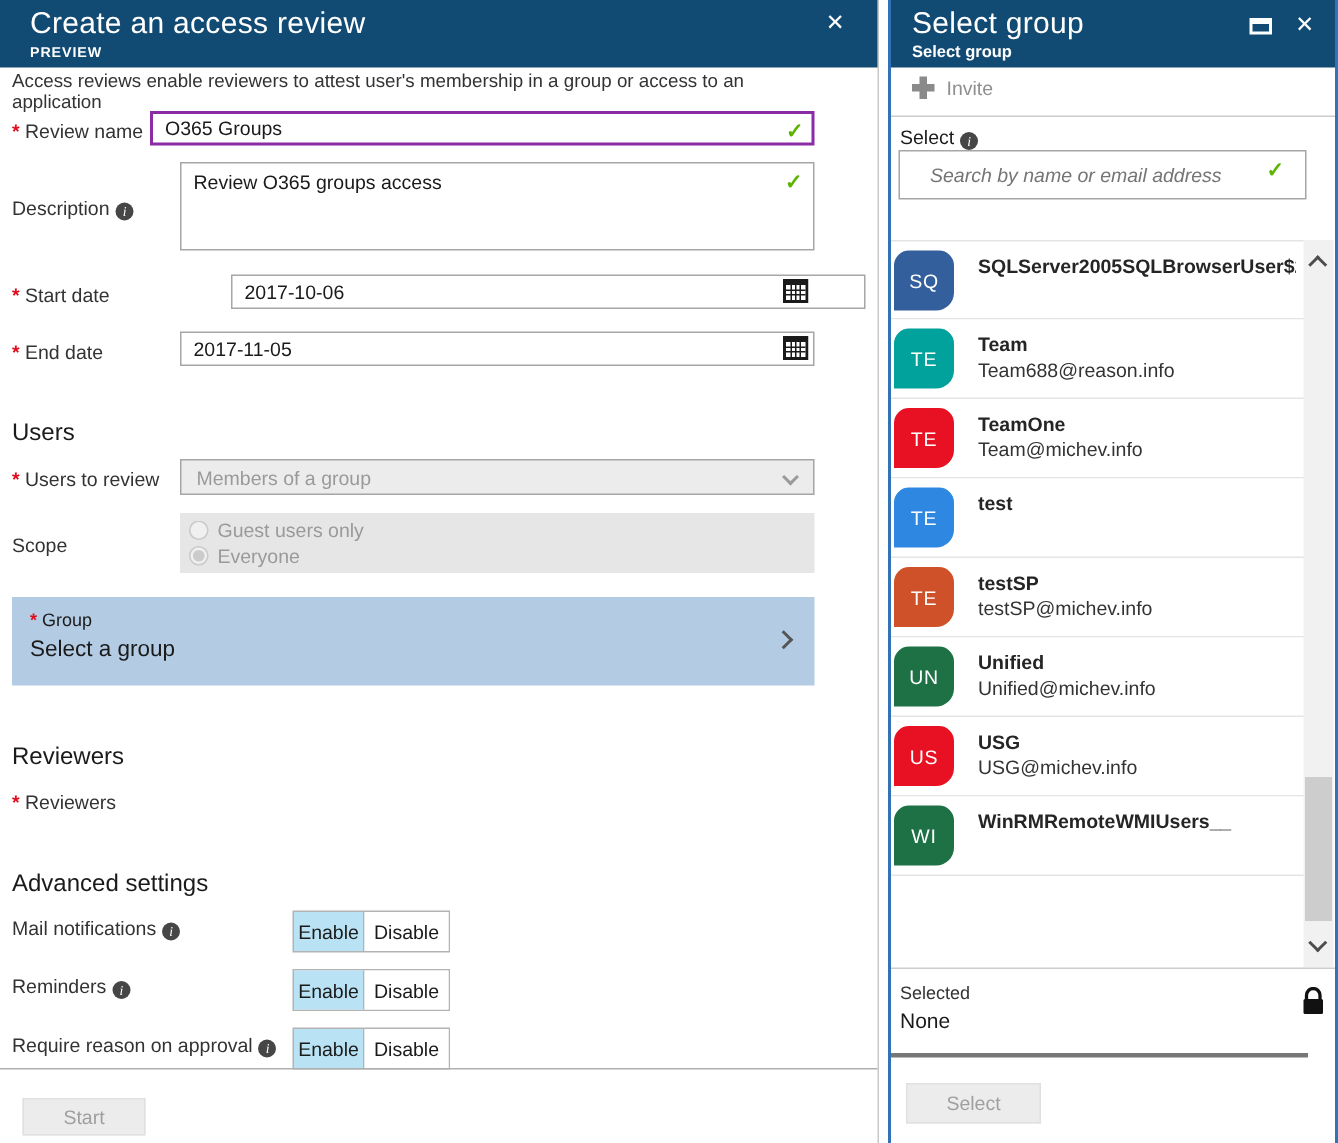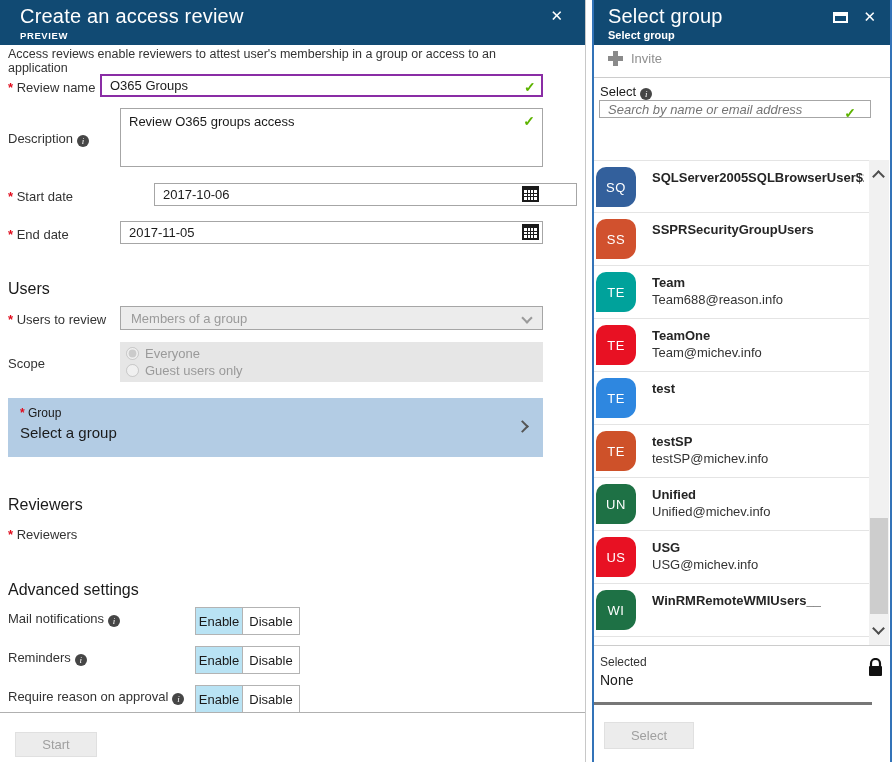--- a/index.html
+++ b/index.html
@@ -56,21 +56,21 @@
   .start-btn { left:15px; top:732px; width:82px; height:25px; }
 
   
   .toolbar { position:absolute; left:0; top:45px; width:100%; height:33px; border-bottom:1px solid #ccc; }
   .invite-btn { position:absolute; left:14px; top:6px; display:flex; align-items:center; cursor:default; }
   .plus-icon { position:relative; width:15px; height:15px; margin-right:8px; }
   .plus-icon::before { content:""; position:absolute; left:0; top:5px; width:15px; height:5px; background:#8a8a8a; }
   .plus-icon::after { content:""; position:absolute; left:5px; top:0; width:5px; height:15px; background:#8a8a8a; }
   .invite-label { font-size:13px; color:#8f8f8f; }
   .select-lbl { position:absolute; left:6px; top:84px; font-size:13px; color:#1a1a1a; }
-  .search-input { left:5px; top:100px; width:272px; height:18px; font-style:italic; color:#444; padding-left:8px; }
+  .search-input { left:5px; top:100px; width:272px; height:33px; font-style:italic; color:#444; padding-left:20px; }
   .list { position:absolute; left:0; top:160px; width:276px; }
   .g-row { position:relative; height:53px; border-bottom:1px solid #e4e4e4; cursor:pointer; background:#fff; }
   .g-row:first-child { border-top:1px solid #e4e4e4; }
   .avatar { position:absolute; left:2px; top:6px; width:40px; height:40px; border-radius:10px 10px 12px 0; color:#fff; font-size:13px; letter-spacing:0.5px; display:flex; align-items:center; justify-content:center; }
   .g-name { position:absolute; left:58px; top:9px; font-size:13px; font-weight:bold; color:#252525; white-space:nowrap; overflow:hidden; max-width:212px; }
   .g-mail { position:absolute; left:58px; top:26px; font-size:13px; color:#333; white-space:nowrap; }
   .vscroll { position:absolute; left:275px; top:160px; width:20px; height:485px; background:#f1f1f1; }
   .vs-arrow { position:absolute; left:5px; width:9px; height:9px; border-right:2px solid #4d4d4d; border-bottom:2px solid #4d4d4d; cursor:pointer; }
   .vs-up { top:12px; transform:rotate(-135deg); }
   .vs-down { bottom:12px; transform:rotate(45deg); }
@@ -142,26 +142,26 @@
 
     <div class="lbl req" style="left:8px; top:312px;">Users to review</div>
     <div class="fake-select disabled" style="left:120px; top:306px; width:423px; height:24px;">
       <span class="val">Members of a group</span>
       <span class="chev-down"></span>
     </div>
 
     <div class="lbl" style="left:8px; top:356px;">Scope</div>
     <div class="scope-box">
       <label class="radio-row">
+        <input type="radio" name="scope" disabled="" style="">
+        <span>Guest users only</span>
+      </label>
+      <label class="radio-row">
         <input type="radio" name="scope" checked="" disabled="" style="">
         <span>Everyone</span>
-      </label>
-      <label class="radio-row">
-        <input type="radio" name="scope" disabled="" style="">
-        <span>Guest users only</span>
       </label>
     </div>
 
     <div class="group-picker" style="background: rgb(179, 204, 228);">
       <div class="gp-label req">Group</div>
       <div class="gp-value">Select a group</div>
       <span class="chev-right"></span>
     </div>
 
     <div class="section-h" style="top:496px;">Reviewers</div>
@@ -207,25 +207,20 @@
     </div>
 
     <div class="select-lbl"><span>Select</span><span class="info">i</span></div>
     <input class="txt-input search-input" placeholder="Search by name or email address" style="">
     <span class="check" style="left:853px; top:105px; left:auto; right:34px;">✓</span>
 
     <div class="list">
       <div class="g-row">
         <div class="avatar" style="background-color: rgb(51, 96, 156);">SQ</div>
         <div class="g-name">SQLServer2005SQLBrowserUser$2012R...</div>
-        <div class="g-mail"></div>
-      </div>
-      <div class="g-row">
-        <div class="avatar" style="background-color: rgb(209, 81, 46);">SS</div>
-        <div class="g-name">SSPRSecurityGroupUsers</div>
         <div class="g-mail"></div>
       </div>
       <div class="g-row">
         <div class="avatar" style="background-color: rgb(0, 162, 155);">TE</div>
         <div class="g-name">Team</div>
         <div class="g-mail">Team688@reason.info</div>
       </div>
       <div class="g-row">
         <div class="avatar" style="background-color: rgb(232, 17, 35);">TE</div>
         <div class="g-name">TeamOne</div>

